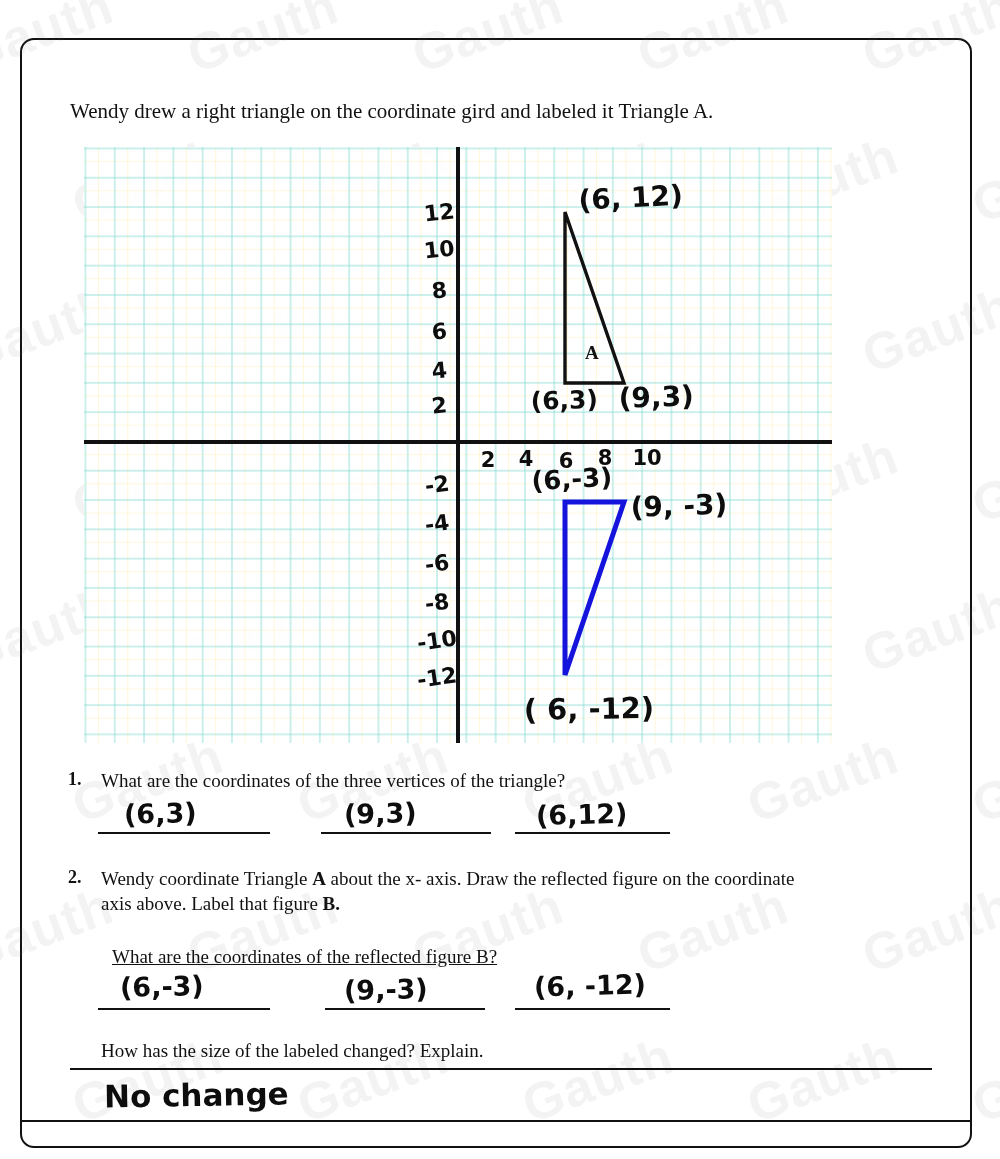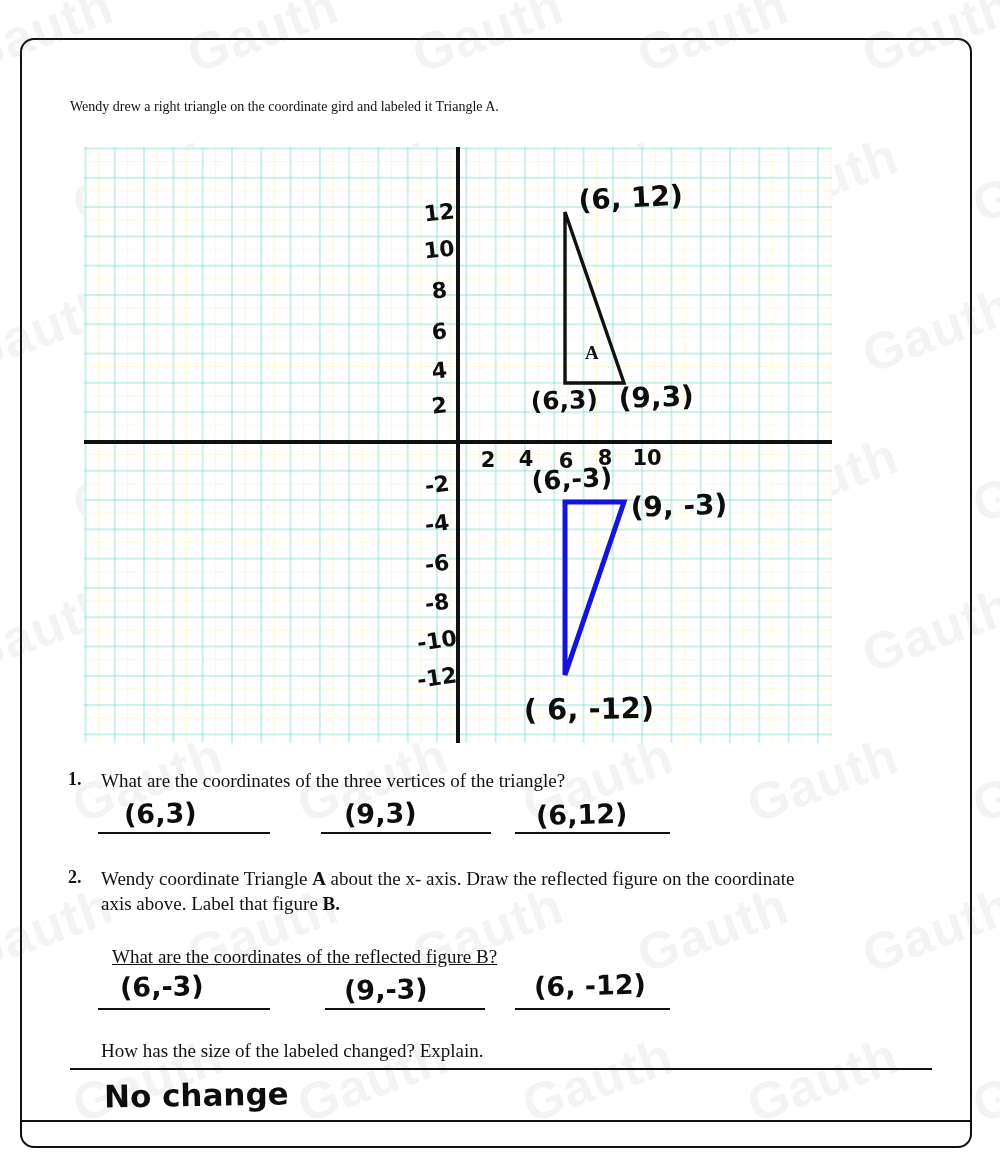--- a/index.html
+++ b/index.html
@@ -47,21 +47,21 @@
     background: transparent;
     z-index: 1;
   }
 
   
   #prompt {
     position: absolute;
     left: 70px;
     top: 98px;
     width: 840px;
-    font-size: 14px;
+    font-size: 21px;
     color: #111;
     line-height: 1.3;
     z-index: 10;
   }
 
   
   #graph-wrap {
     position: absolute;
     left: 84px;
     top: 147px;

